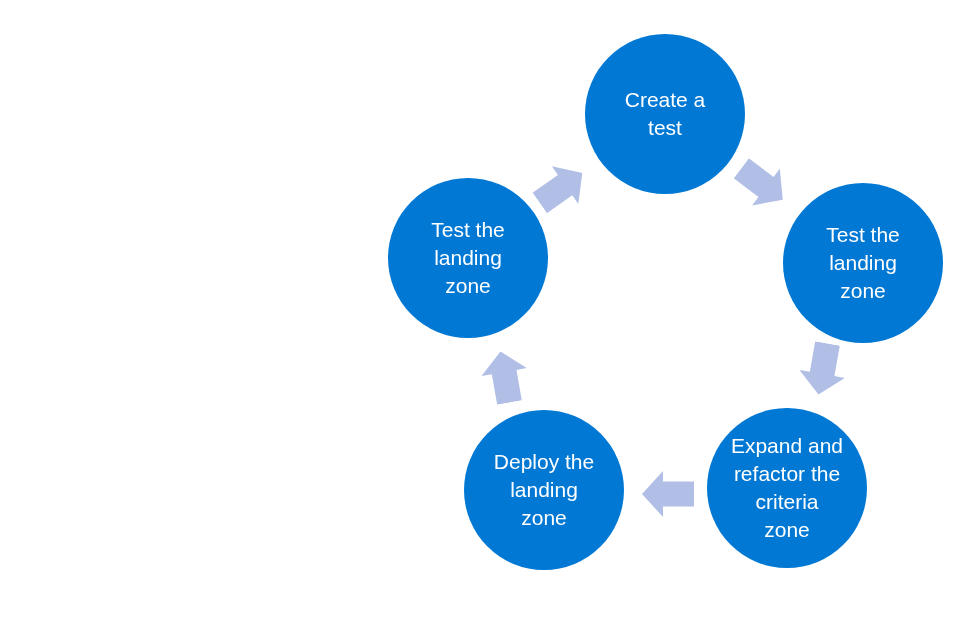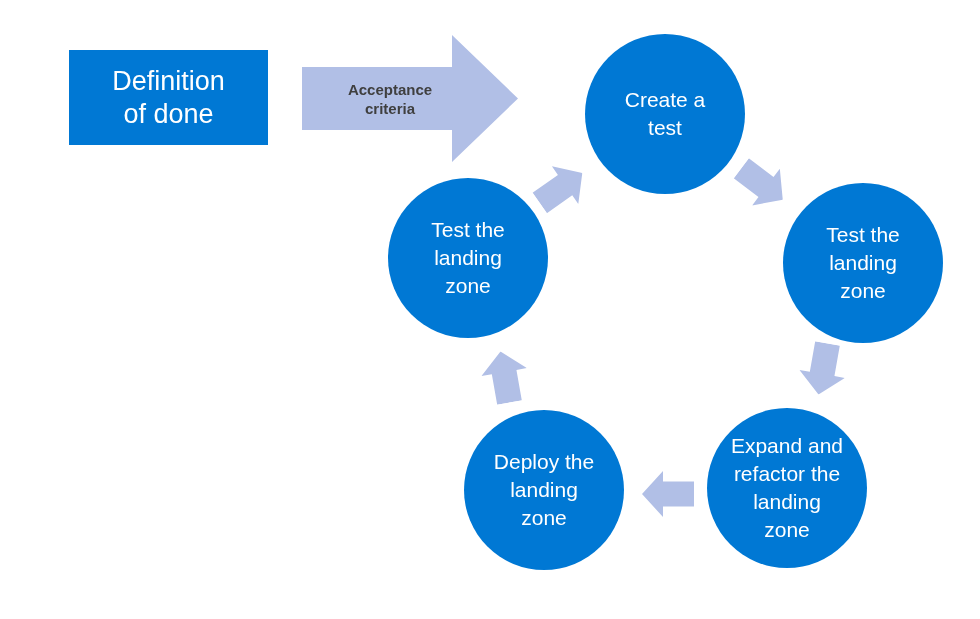--- a/index.html
+++ b/index.html
@@ -75,50 +75,37 @@
   .ca-right-to-br     { left: 800px; top: 343px; transform: rotate(190deg); }
   .ca-br-to-bl        { left: 645px; top: 468px; transform: rotate(270deg); }
   .ca-bl-to-left      { left: 482px; top: 351px; transform: rotate(-10deg); }
   .ca-left-to-top     { left: 538px; top: 162px; transform: rotate(55deg);  }
 </style>
 </head>
 <body>
 
 <div class="canvas">
 
-  <div class="def-box">
-    <span class="label">Definition
-of done</span>
-  </div>
 
-  <div class="big-arrow">
-    <svg width="216" height="127" viewBox="0 0 216 127">
-      <polygon class="arrow-fill" points="0,32 150,32 150,0 216,63.5 150,127 150,95 0,95"></polygon>
-    </svg>
-    <div class="label-wrap">
-      <span class="label">Acceptance
-criteria</span>
-    </div>
-  </div>
 
   <div class="step-circle circle-create-test">
     <span class="label">Create a
 test</span>
   </div>
 
   <div class="step-circle circle-test-right">
     <span class="label">Test the
 landing
 zone</span>
   </div>
 
   <div class="step-circle circle-expand-refactor">
     <span class="label">Expand and
 refactor the
-landing
+criteria
 zone</span>
   </div>
 
   <div class="step-circle circle-deploy">
     <span class="label">Deploy the
 landing
 zone</span>
   </div>
 
   <div class="step-circle circle-test-left">

